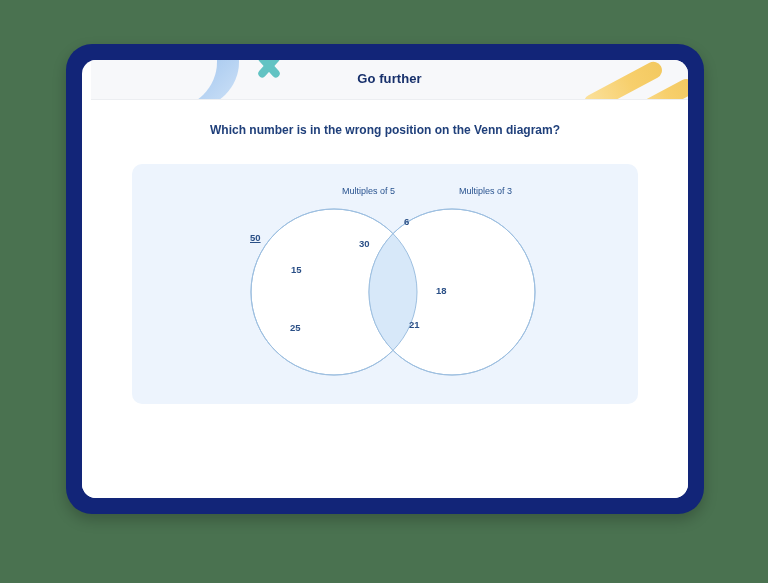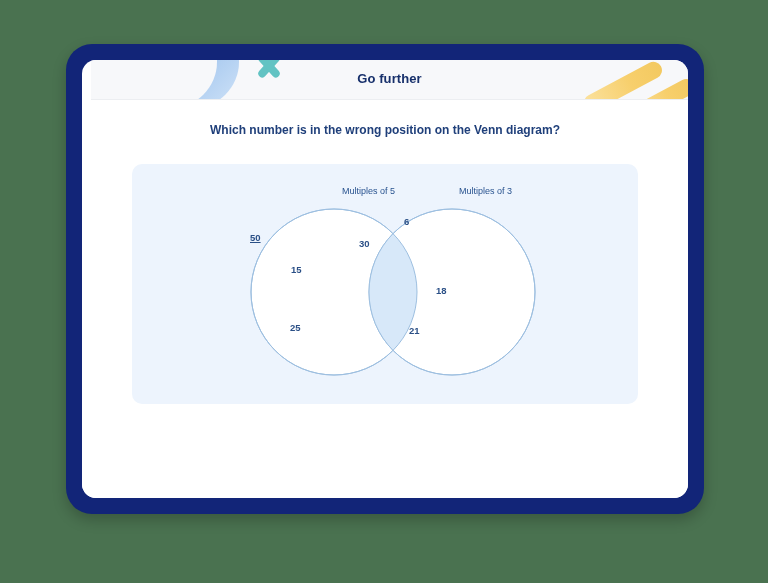--- a/index.html
+++ b/index.html
@@ -210,20 +210,20 @@
 
           <div class="venn-set-label" id="label-left" data-interactable="false">Multiples of 5</div>
           <div class="venn-set-label" id="label-right" data-interactable="false">Multiples of 3</div>
 
           <div class="venn-value" style="left:118px;top:68px;text-decoration:underline;" data-interactable="false">50</div>
           <div class="venn-value" style="left:159px;top:100px;" data-interactable="false">15</div>
           <div class="venn-value" style="left:158px;top:158px;text-align:right;" data-interactable="false">25</div>
           <div class="venn-value" style="left:227px;top:74px;" data-interactable="false">30</div>
           <div class="venn-value" style="left:272px;top:52px;" data-interactable="false">6</div>
           <div class="venn-value" style="left:304px;top:101px;margin-top:20px;" data-interactable="false">18</div>
-          <div class="venn-value" style="left:277px;top:161px;" data-interactable="false">21</div>
+          <div class="venn-value" style="left:277px;top:155px;" data-interactable="false">21</div>
 
         </div>
       </div>
 
     </div>
   </div>
 </div>
 
 </body></html>

